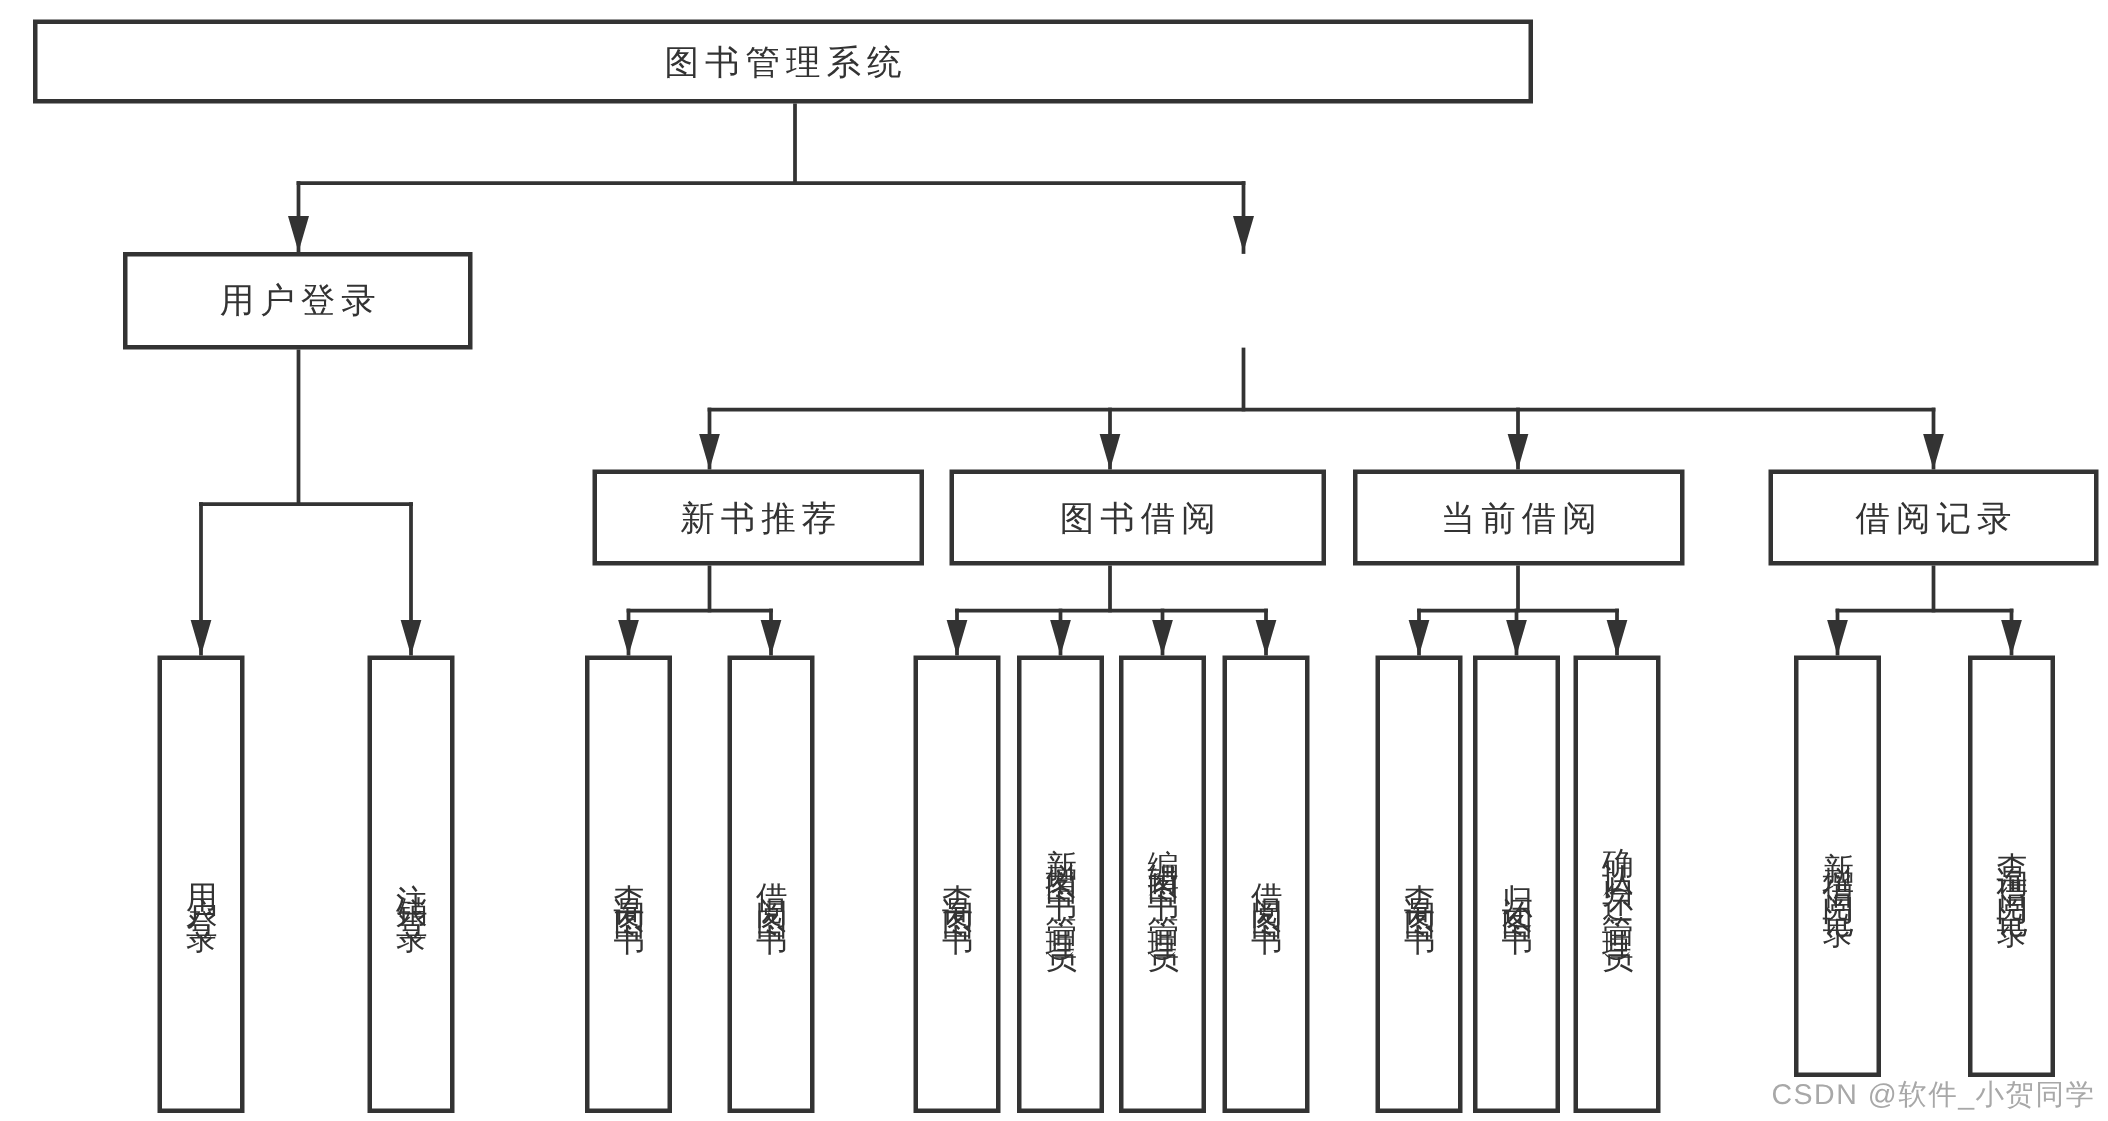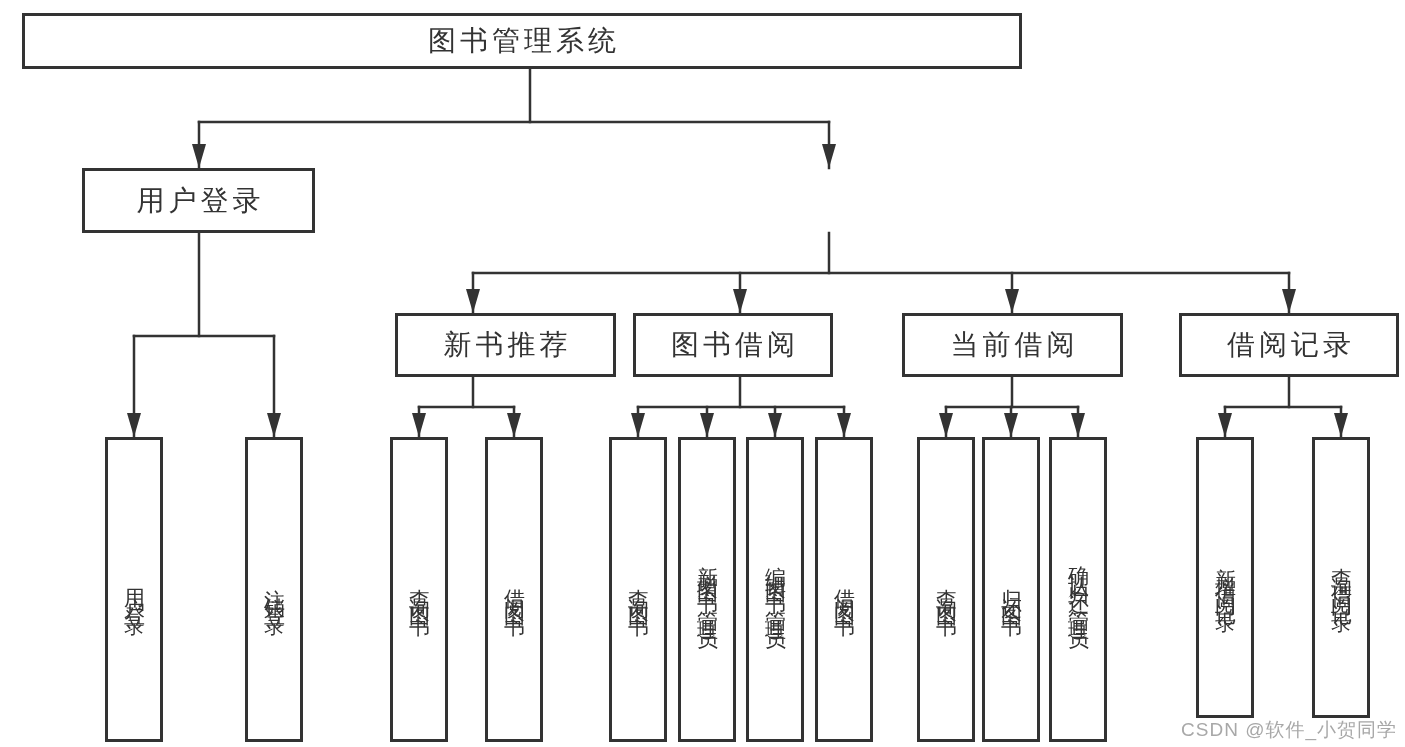--- a/index.html
+++ b/index.html
@@ -24,30 +24,30 @@
     height: 747px;
   }
   .node {
     position: absolute;
     box-sizing: border-box;
     border: 3px solid #333333;
     background: #ffffff;
     display: flex;
     align-items: center;
     justify-content: center;
-    font-size: 28px;
+    font-size: 23px;
     letter-spacing: 4px;
     text-indent: 4px;
     white-space: nowrap;
   }
   .node.root   { left: 22px;   top: 13px;  width: 1000px; height: 56px; }
   .node.l2a    { left: 82px;   top: 168px; width: 233px;  height: 65px; }
   .node.l2b    { left: 712px;  top: 168px; width: 235px;  height: 65px; }
   .node.l3-0   { left: 363px;  top: 313px; width: 221px;  height: 64px; margin-left: 32px; }
-  .node.l3-1   { left: 633px;  top: 313px; width: 200px;  height: 64px; }
+  .node.l3-1   { left: 633px;  top: 313px; width: 251px;  height: 64px; }
   .node.l3-2   { left: 902px;  top: 313px; width: 221px;  height: 64px; text-align: right; }
   .node.l3-3   { left: 1179px; top: 313px; width: 220px;  height: 64px; }
   .leaf {
     position: absolute;
     box-sizing: border-box;
     border: 3px solid #333333;
     background: #ffffff;
     top: 437px;
     width: 58px;
     height: 305px;

